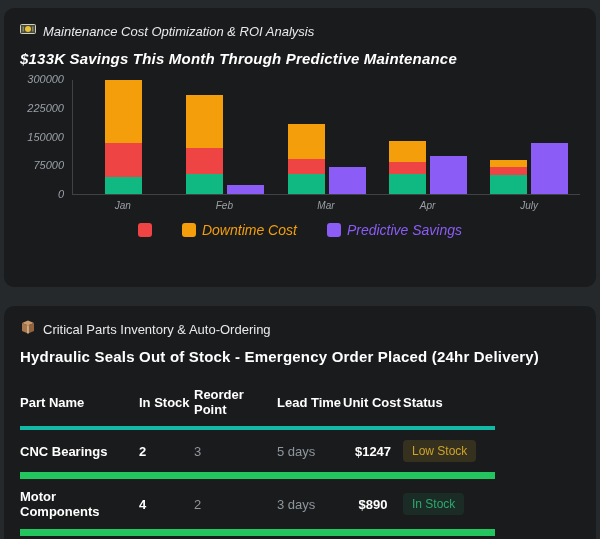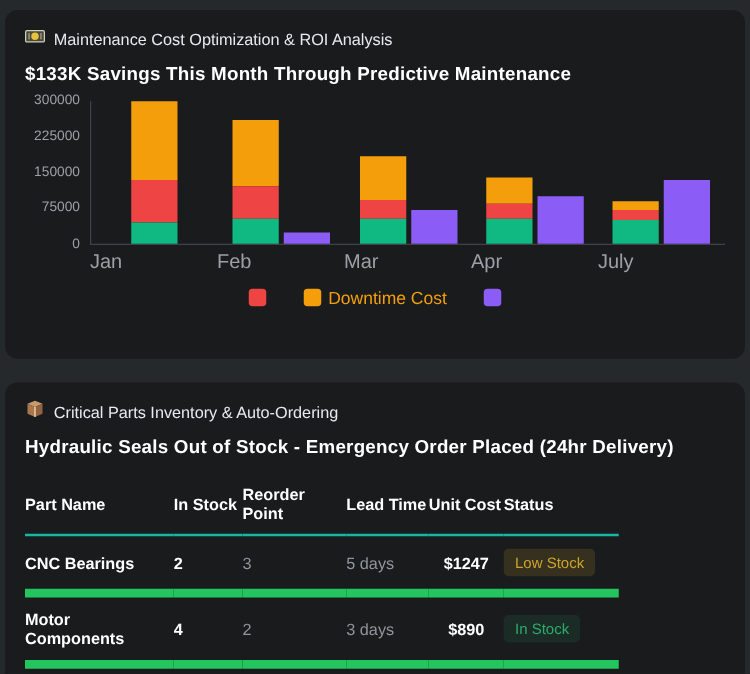--- a/index.html
+++ b/index.html
@@ -7,21 +7,21 @@
   body {
     background:#26292c;
     font-family:"Liberation Sans","DejaVu Sans",sans-serif;
     padding:8px 4px 0;
   }
   .panel {
     background:#1a1b1d;
     border-radius:10px;
     padding:13px 16px;
   }
-  .panel-roi { height:279px; overflow:hidden; }
+  .panel-roi { height:279px; overflow:hidden;font-style:italic; }
   .panel-inventory { margin-top:19px; height:260px; overflow:hidden; }
   .panel-header { display:flex; align-items:center; gap:7px; }
   .panel-title { font-size:13px; color:#e8eaed; }
   .headline { font-size:15px; font-weight:bold; color:#ffffff; margin-top:9px; letter-spacing:.2px; }
 
   
   .chart { margin-top:13px; }
   .chart-body { display:flex; }
   .y-axis { width:52px; position:relative; height:115px; flex:none; }
   .y-tick { position:absolute; right:8px; font-size:11px; color:#9aa0a6; line-height:13px; }
@@ -29,35 +29,35 @@
     flex:1; height:115px;
     border-left:1px solid #3f4347;
     border-bottom:1px solid #3f4347;
     display:flex;
   }
   .group-slot { flex:1; display:flex; justify-content:center; align-items:flex-end; gap:4px; height:100%; }
   .bar-stack { width:37px; height:100%; display:flex; flex-direction:column-reverse; justify-content:flex-start; }
   .bar-seg { width:100%; flex:none; }
   .bar-solid { width:37px; flex:none; }
   .x-axis { display:flex; margin-left:52px; margin-top:5px; }
-  .x-slot { flex:1; text-align:left; font-size:16px; color:#9aa0a6; }
+  .x-slot { flex:1; text-align:center; font-size:10px; color:#9aa0a6; }
   .legend {
     margin-top:11px;
     display:flex; flex-wrap:wrap; justify-content:center;
     column-gap:30px; row-gap:5px;
     padding:0 10px;
   }
   .legend-item { display:flex; align-items:center; gap:6px; font-size:14px; }
   .legend-swatch { width:14px; height:14px; border-radius:3px; flex:none; }
 
   
   .inv-table { margin-top:15px; border-collapse:collapse; font-size:13px; }
   .inv-table th {
     text-align:left; font-weight:bold; color:#ffffff;
-    padding:7px 0 9px; border-bottom:2px solid #14b8a6;
+    padding:7px 0 9px; border-bottom:4px solid #14b8a6;
   }
   .inv-table td { padding:10px 0; border-bottom:7px solid #22c55e; }
   .col-part   { width:119px; }
   .col-stock  { width:55px; }
   .col-reorder{ width:83px; }
   .col-lead   { width:66px; }
   .col-cost   { width:60px; }
   .col-status { width:92px; }
   .cell-part  { color:#ffffff; font-weight:bold; }
   .cell-stock { color:#ffffff; font-weight:bold; }
@@ -148,20 +148,21 @@
       <div class="legend">
           <div class="legend-item">
             <span class="legend-swatch" style="background: rgb(239, 68, 68);"></span>
           </div>
           <div class="legend-item">
             <span class="legend-swatch" style="background: rgb(245, 158, 11);"></span>
             <span style="color: rgb(245, 158, 11);">Downtime Cost</span>
           </div>
           <div class="legend-item">
             <span class="legend-swatch" style="background: rgb(139, 92, 246);"></span>
+            <span style="color: rgb(139, 92, 246);">Predictive Savings</span>
           </div>
         </div>
     </div>
   </section>
 
   <section class="panel panel-inventory">
     <div class="panel-header">
       <span>
         <svg width="16" height="16" viewBox="0 0 16 16">
           <polygon points="2,4 8,1.5 14,4 8,6.5" fill="#c99a6c"></polygon>

